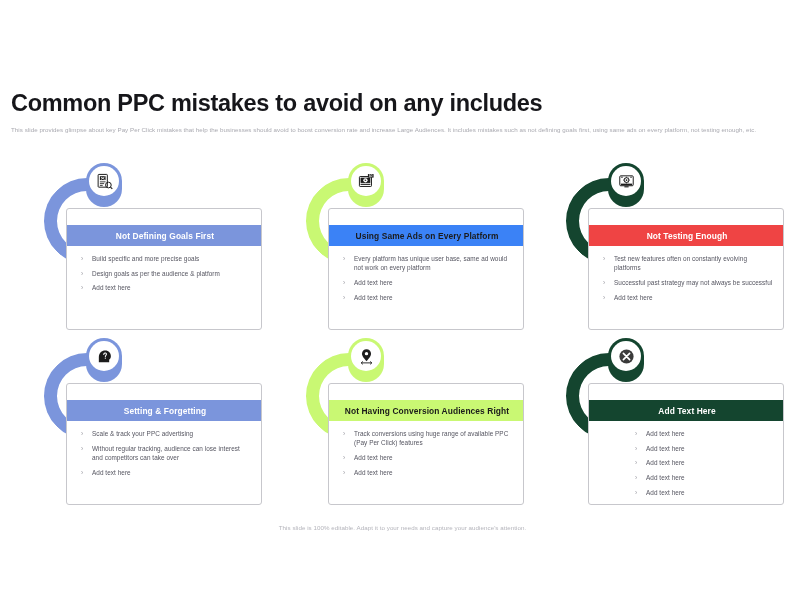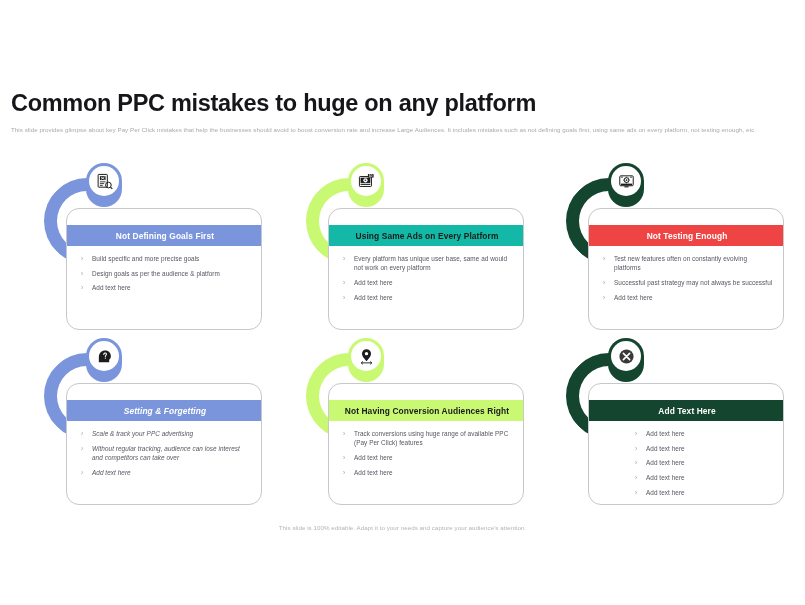--- a/index.html
+++ b/index.html
@@ -55,21 +55,21 @@
     height: 350px;
   }
   .card-slot {
     position: absolute;
     width: 250px;
     height: 175px;
   }
   .slot-0 { left: 38px;  top: 0px;   }
   .slot-1 { left: 300px; top: 0px;   }
   .slot-2 { left: 560px; top: 0px;   }
-  .slot-3 { left: 38px;  top: 175px; font-style: italic; }
+  .slot-3 { left: 38px;  top: 175px; }
   .slot-4 { left: 300px; top: 175px; }
   .slot-5 { left: 560px; top: 175px; }
 
   
   .ring {
     position: absolute;
     left: 6px;
     top: 18px;
     width: 86px;
     height: 86px;
@@ -108,21 +108,21 @@
 
   
   .card {
     position: absolute;
     left: 28px;
     top: 48px;
     width: 196px;
     height: 122px;
     background: #ffffff;
     border: 1px solid #c7c7cc;
-    border-radius: 13px;
+    border-radius: 3px;
     box-sizing: border-box;
     z-index: 2;
     overflow: hidden;
   }
   .card-header {
     position: absolute;
     left: 0;
     top: 16px;
     width: 196px;
     height: 21px;
@@ -176,21 +176,21 @@
     font-size: 6.2px;
     color: #b4b4bb;
     letter-spacing: 0.05px;
   }
 </style>
 </head>
 <body>
 
 <div class="slide">
 
-  <div class="page-title">Common PPC mistakes to huge on any platform</div>
+  <div class="page-title">Common PPC mistakes to avoid on any includes</div>
 
   <div class="page-subtitle">This slide provides glimpse about key Pay Per Click mistakes that help the businesses should avoid to boost conversion rate and increase Large Audiences. It includes mistakes such as not defining goals first, using same ads on every platform, not testing enough, etc.</div>
 
   <div class="grid">
       <div class="card-slot slot-0">
         <div class="ring" style="border-color: rgb(123, 149, 220) transparent rgb(123, 149, 220) rgb(123, 149, 220);"></div>
         <div class="icon-bubble" style="background: rgb(123, 149, 220);">
           <div class="icon-circle">
             <svg width="17" height="17" viewBox="0 0 24 24">
               <rect x="3" y="2" width="13" height="18" rx="1" stroke="#1c1c1c" fill="none" stroke-width="1.4"></rect>
@@ -230,21 +230,21 @@
               <rect x="3.6" y="6.6" width="13.8" height="7.4" fill="#1c1c1c"></rect>
               <circle cx="10.5" cy="10.3" r="3" fill="#fff"></circle>
               <path d="M9.5 8.9 L12 10.3 L9.5 11.7 Z" fill="#1c1c1c"></path>
               <path d="M3.6 16h13.8" stroke="#1c1c1c" stroke-width="1.6"></path>
               <rect x="14" y="1.5" width="8" height="5" fill="#1c1c1c"></rect>
               <text x="18" y="5.6" font-size="3.6" fill="#fff" text-anchor="middle" font-family="sans-serif">AD</text>
             </svg>
           </div>
         </div>
         <div class="card">
-          <div class="card-header" style="background: #14b8a6; color: rgb(27, 27, 27);">Using Same Ads  on Every Platform</div>
+          <div class="card-header" style="background: #3b82f6; color: rgb(27, 27, 27);">Using Same Ads  on Every Platform</div>
           <div class="card-body">
             <div class="bullet-row">
               <span class="bullet-mark">›</span>
               <span class="bullet-text">Every platform has unique user base, same ad would not work on every platform</span>
             </div>
             <div class="bullet-row">
               <span class="bullet-mark">›</span>
               <span class="bullet-text">Add text here</span>
             </div>
             <div class="bullet-row">

